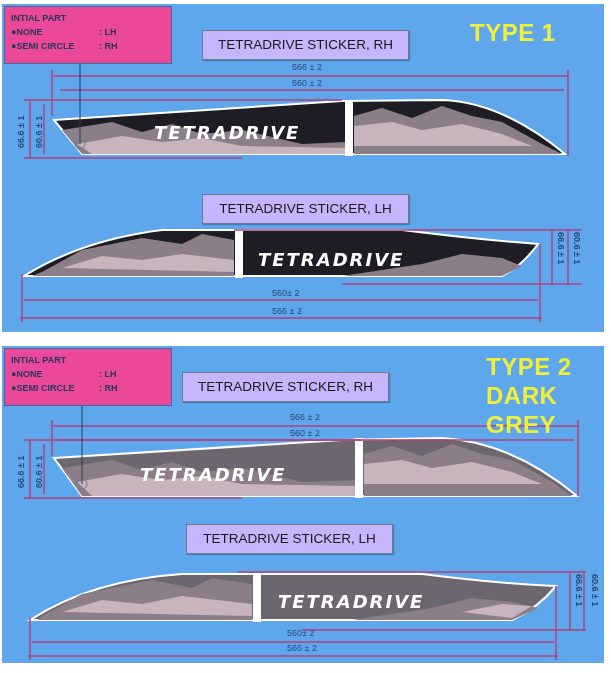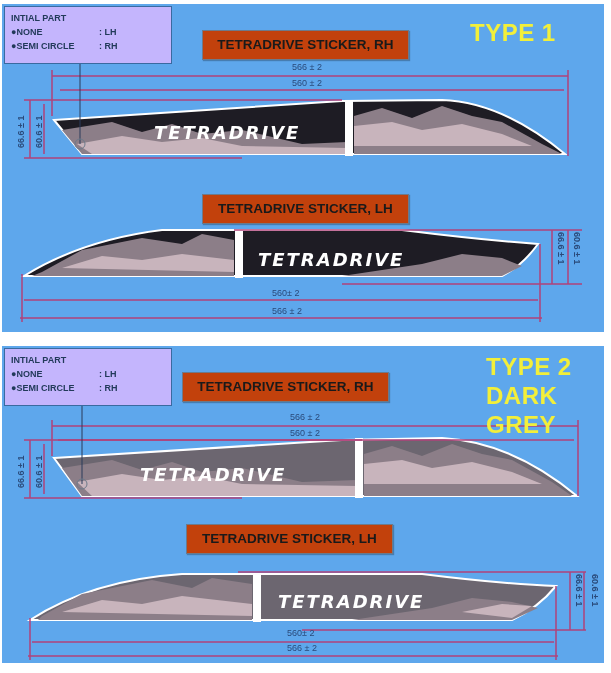--- a/index.html
+++ b/index.html
@@ -1,23 +1,23 @@
 <!DOCTYPE html>
 <html><head>
 <meta charset="utf-8">
 <style>
   html,body{margin:0;padding:0;background:#ffffff;}
   body{width:611px;height:673px;position:relative;overflow:hidden;font-family:"Liberation Sans",sans-serif;}
   .panel{position:absolute;left:2px;width:602px;background:#5ea7ec;}
   #panel1{top:4px;height:328px;}
   #panel2{top:346px;height:317px;}
-  .legend{position:absolute;left:2px;top:2px;width:168px;height:58px;border:1.5px solid #3a6aa0;background:#c4b5fd;font-size:9px;font-weight:bold;color:#223a5a;line-height:14px;padding:4px 6px;box-sizing:border-box;}
+  .legend{position:absolute;left:2px;top:2px;width:168px;height:58px;border:1.5px solid #3a6aa0;background:#ec4899;font-size:9px;font-weight:bold;color:#223a5a;line-height:14px;padding:4px 6px;box-sizing:border-box;}
   .legend .row{display:flex;}
   .legend .k{width:88px;}
-  .label-box{position:absolute;background:#c2410c;border:1px solid #6d7a8a;font-size:13.5px;font-weight:bold;color:#1a1a1a;text-align:center;line-height:28px;height:28px;box-shadow:1px 1px 1px rgba(0,0,0,.25);}
+  .label-box{position:absolute;background:#c4b5fd;border:1px solid #6d7a8a;font-size:13.5px;font-weight:normal;color:#1a1a1a;text-align:center;line-height:28px;height:28px;box-shadow:1px 1px 1px rgba(0,0,0,.25);}
   .type{position:absolute;color:#f2ef3a;font-size:24px;font-weight:bold;line-height:29px;letter-spacing:.5px;margin-left:36px;}
   .dim{position:absolute;font-size:9px;font-weight:normal;color:#2a4a7a;}
   .vdim{position:absolute;font-size:9px;font-weight:bold;color:#2a4a7a;transform:rotate(-90deg);transform-origin:left top;white-space:nowrap;}
   .vdim.cw{transform:rotate(90deg);}
   svg{position:absolute;left:0;top:0;}
   .brand{font-family:"DejaVu Sans",sans-serif;font-style:italic;font-weight:bold;fill:#ffffff;letter-spacing:2px;}
 </style>
 </head>
 <body>
 

